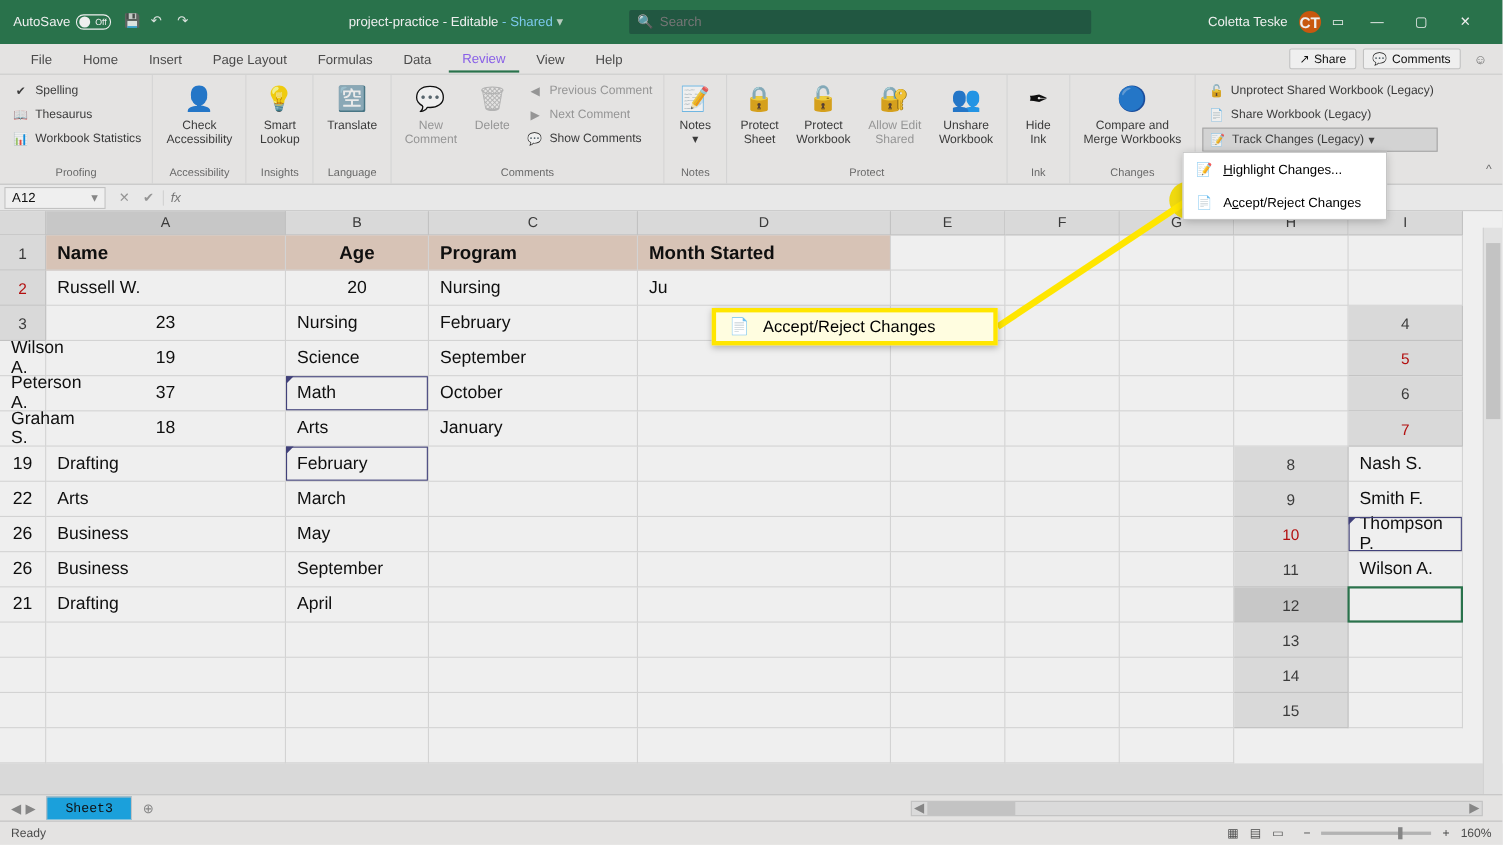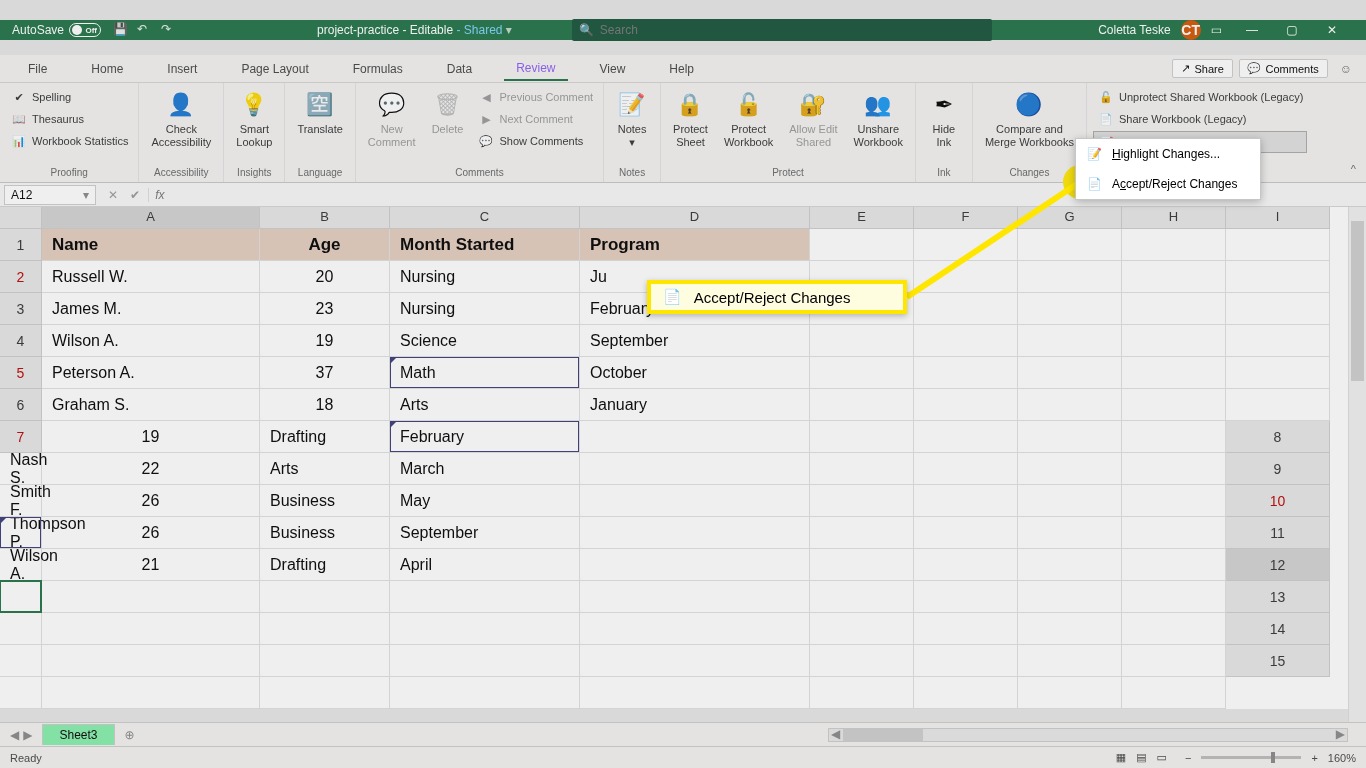--- a/index.html
+++ b/index.html
@@ -1,37 +1,37 @@
 <!DOCTYPE html>
 <html><head>
 <meta charset="utf-8">
 <style>
 * { margin: 0; padding: 0; box-sizing: border-box; font-family: 'Segoe UI', sans-serif; }
 body { background: #e6e6e6; width: 1366px; height: 768px; overflow: hidden; position: relative; }
 
 
-.title-bar { height: 20px; background: #1e7145; display: flex; align-items: center; color: #fff; font-size: 12px; padding: 0 4px; margin-top: 20px; }
+.title-bar { height: 40px; background: #1e7145; display: flex; align-items: center; color: #fff; font-size: 12px; padding: 0 4px; }
 .autosave { display: flex; align-items: center; gap: 5px; margin-left: 8px; }
 .toggle { width: 32px; height: 14px; border: 1px solid #fff; border-radius: 7px; position: relative; display: flex; align-items: center; }
 .toggle-knob { width: 10px; height: 10px; border-radius: 50%; background: #fff; margin-left: 2px; }
-.toggle-txt { font-size: 8px; position: absolute; right: 3px; font-weight: bold; }
+.toggle-txt { font-size: 8px; position: absolute; right: 3px; }
 .qat { display: flex; gap: 8px; margin-left: 12px; }
 .qat-icon { width: 16px; height: 16px; opacity: 0.9; }
 .file-name { margin-left: 140px; font-size: 12px; }
 .file-name .shared { color: #7dd3fc; }
 .search-box-title { margin-left: 60px; background: #155239; height: 22px; width: 420px; display: flex; align-items: center; border-radius: 2px; }
 .search-box-title input { background: transparent; border: none; color: #22c55e; font-size: 12px; padding-left: 28px; width: 100%; outline: none; }
 .search-icon-sb { position: absolute; margin-left: 8px; color: #c0d8c8; }
 .title-right { margin-left: auto; display: flex; align-items: center; gap: 10px; padding-right: 10px; }
 .user-avatar { width: 20px; height: 20px; border-radius: 50%; background: #d35400; display: flex; align-items: center; justify-content: center; font-size: 14px; font-weight: bold; }
 .win-ctrl { display: flex; }
 .win-ctrl div { width: 40px; height: 30px; display: flex; align-items: center; justify-content: center; font-size: 12px; }
 
 
-.menu-tabs { height: 28px; background: #f3f2f1; display: flex; align-items: center; font-size: 12px; padding-left: 16px; gap: 20px; border-bottom: 1px solid #d4d4d4; margin-top: 15px; }
+.menu-tabs { height: 28px; background: #f3f2f1; display: flex; align-items: center; font-size: 12px; padding-left: 16px; gap: 4px; border-bottom: 1px solid #d4d4d4; }
 .menu-tab { padding: 4px 12px; cursor: pointer; color: #444; }
 .menu-tab.active { color: #8b5cf6; border-bottom: 2px solid #1e7145; margin-bottom: -1px; }
 .tabs-right { margin-left: auto; margin-right: 14px; display: flex; gap: 6px; align-items: center; }
 .share-btn, .comments-btn { border: 1px solid #ccc; padding: 2px 8px; font-size: 11px; display: flex; align-items: center; gap: 4px; background: #fff; border-radius: 2px; }
 
 
 .ribbon { height: 100px; background: #f3f2f1; display: flex; border-bottom: 1px solid #c6c6c6; font-size: 11px; }
 .rgroup { display: flex; flex-direction: column; border-right: 1px solid #e1e1e1; padding: 4px 6px 0 6px; }
 .rgroup-body { flex: 1; display: flex; gap: 4px; }
 .rgroup-label { text-align: center; font-size: 10px; color: #666; padding: 2px 0 4px; }
@@ -75,21 +75,21 @@
 .cell.selected::after { content: ''; position: absolute; inset: -1px; border: 2px solid #1e7145; pointer-events: none; }
 
 
 .callout { position: absolute; left: 647px; top: 280px; width: 260px; height: 34px; background: #fffde0; border: 4px solid #ffe600; display: flex; align-items: center; gap: 12px; padding: 0 12px; font-size: 15px; z-index: 40; box-shadow: 0 2px 6px rgba(0,0,0,0.25); }
 .callout-line { position: absolute; z-index: 35; pointer-events: none; }
 .cl-circle { position: absolute; width: 34px; height: 34px; border-radius: 50%; background: #ffe600; }
 
 
 .sheet-tabs { position: absolute; bottom: 22px; left: 0; right: 0; height: 24px; background: #f3f2f1; display: flex; align-items: center; border-top: 1px solid #ccc; font-size: 12px; }
 .sheet-nav { display: flex; gap: 4px; padding: 0 10px; color: #888; }
-.sheet-tab { padding: 3px 16px; background: #86efac; border: 1px solid #ccc; border-bottom: none; }
+.sheet-tab { padding: 3px 16px; background: #0ea5e9; border: 1px solid #ccc; border-bottom: none; font-family: Liberation Mono, monospace; }
 .hscroll { margin-left: auto; width: 520px; height: 14px; background: #e8e8e8; border: 1px solid #ccc; margin-right: 18px; position: relative; }
 .hscroll-thumb { position: absolute; left: 14px; top: 0; width: 80px; height: 100%; background: #cdcdcd; }
 
 
 .status-bar { position: absolute; bottom: 0; left: 0; right: 0; height: 22px; background: #f3f2f1; display: flex; align-items: center; font-size: 11px; padding: 0 10px; border-top: 1px solid #ccc; color: #444; }
 .status-right { margin-left: auto; display: flex; align-items: center; gap: 10px; }
 .zoom-slider { width: 100px; height: 3px; background: #bbb; position: relative; }
 .zoom-thumb { position: absolute; left: 70px; top: -4px; width: 4px; height: 11px; background: #888; }
 
 
@@ -333,39 +333,38 @@
       <div class="col-head">C</div>
       <div class="col-head">D</div>
       <div class="col-head">E</div>
       <div class="col-head">F</div>
       <div class="col-head">G</div>
       <div class="col-head">H</div>
       <div class="col-head">I</div>
       <div class="row-head tall">1</div>
       <div class="cell tall header-cell">Name</div>
       <div class="cell tall header-cell center">Age</div>
+      <div class="cell tall header-cell">Program</div>
       <div class="cell tall header-cell">Month Started</div>
-      <div class="cell tall header-cell">Program</div>
       <div class="cell tall"></div>
       <div class="cell tall"></div>
       <div class="cell tall"></div>
       <div class="cell tall"></div>
       <div class="cell tall"></div>
       <div class="row-head tall changed">2</div>
       <div class="cell tall">Russell W.</div>
       <div class="cell tall center">20</div>
       <div class="cell tall">Nursing</div>
       <div class="cell tall">Ju</div>
       <div class="cell tall"></div>
       <div class="cell tall"></div>
       <div class="cell tall"></div>
       <div class="cell tall"></div>
       <div class="cell tall"></div>
       <div class="row-head tall">3</div>
-      <div class="cell tall">James M.</div>
       <div class="cell tall center">23</div>
       <div class="cell tall">Nursing</div>
       <div class="cell tall">February</div>
       <div class="cell tall"></div>
       <div class="cell tall"></div>
       <div class="cell tall"></div>
       <div class="cell tall"></div>
       <div class="cell tall"></div>
       <div class="row-head tall">4</div>
       <div class="cell tall">Wilson A.</div>

